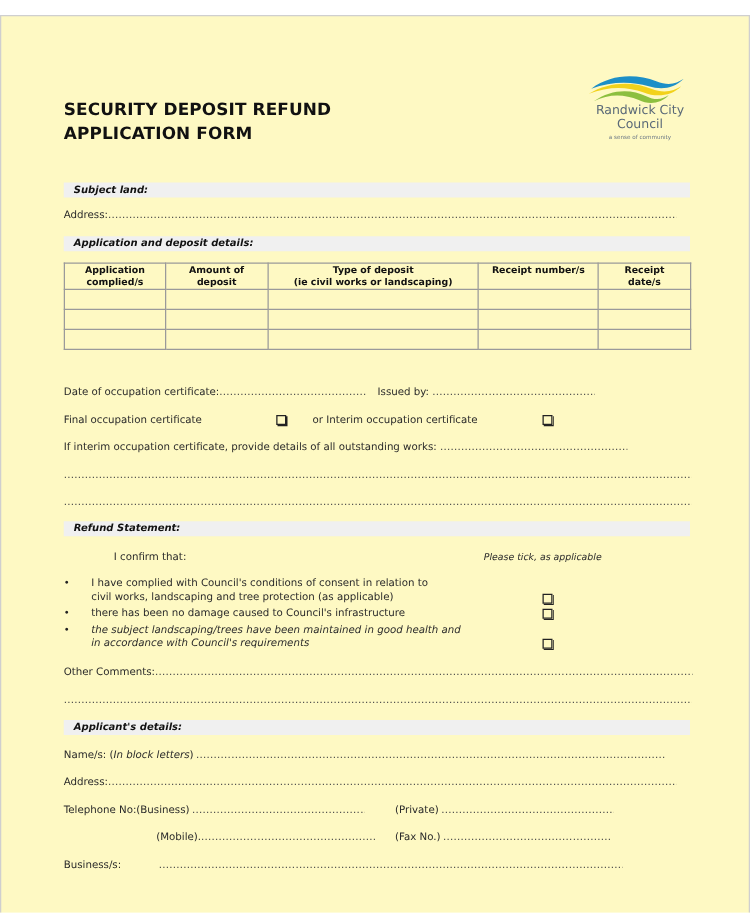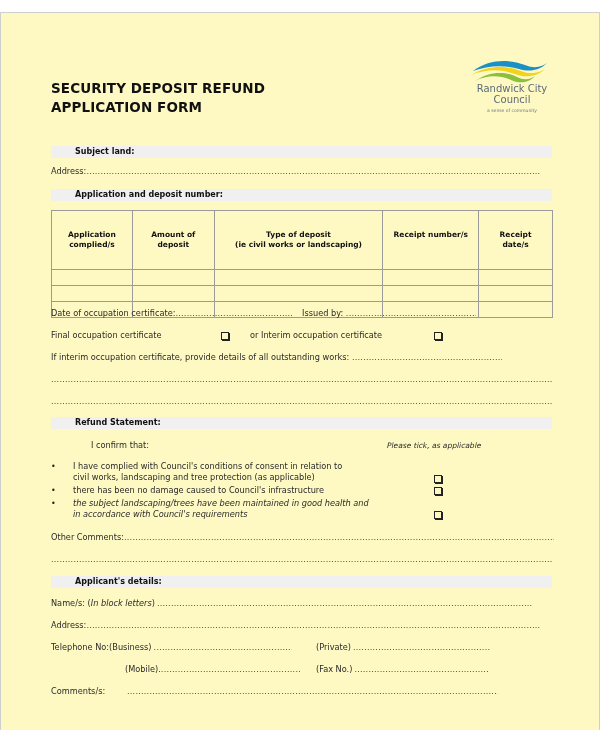--- a/index.html
+++ b/index.html
@@ -5,26 +5,26 @@
   html, body { margin:0; padding:0; background:#ffffff; }
   body { width:600px; height:730px; position:relative; overflow:hidden;
          font-family:"DejaVu Sans", sans-serif; color:#222; }
   .page { position:absolute; left:0; top:12px; width:598px; height:728px; border:1px solid #cfcfcf; background:#fef9c3; }
   .abs { position:absolute; white-space:nowrap; }
   .title { left:50px; top:66px; font-family:"DejaVu Sans", sans-serif; font-weight:bold; font-size:13.5px; line-height:19px; color:#111; letter-spacing:0.1px; }
   .logo { left:456px; top:44px; width:110px; height:62px; }
   .logo-name { position:absolute; left:0; width:110px; text-align:center; font-family:"DejaVu Sans", sans-serif; font-size:10px; line-height:11px; color:#5b6a78; }
   .logo-tag { position:absolute; left:0; top:51px; width:110px; text-align:center; font-size:4.5px; color:#6b7885; }
   .section { position:absolute; left:50px; width:501px; height:12px; background:#f0f0f0; font-size:8px; font-weight:bold; line-height:12px; color:#111; }
-  .section span { padding-left:24px; }
+  .section span { padding-left:8px;font-style:italic; }
   .line { font-size:8.2px; line-height:11px; color:#2a2a2a; }
   .dots { display:inline-block; overflow:hidden; vertical-align:bottom; white-space:nowrap; color:#444; letter-spacing:0.2px; }
   table.dep { position:absolute; left:50px; top:197px; width:502px; border-collapse:collapse; font-size:7.5px; }
   table.dep th, table.dep td { border:1px solid #9a9a9a; }
-  table.dep th { font-weight:bold; line-height:9.5px; height:20px; vertical-align:top; padding:19px 2px; color:#111; }
+  table.dep th { font-weight:bold; line-height:9.5px; height:20px; vertical-align:top; padding:0 2px; color:#111; }
   table.dep td { height:13px; }
   .cb { display:inline-block; width:6px; height:6px; border:1px solid #222; box-shadow:1px 1px 0 #222; }
   .bullet { font-size:8px; }
   .ital { font-style:italic; }
 </style>
 </head>
 <body>
 
 <div class="page">
 
@@ -45,21 +45,21 @@
   </div>
 
   <div class="section" style="top:133px;">
     <span>Subject land:</span>
   </div>
   <div class="abs line" style="left:50px; top:153px; width:502px;">
     <span>Address:</span><span class="dots" style="width:455px;">........................................................................................................................................................................................................................................................</span>
   </div>
 
   <div class="section" style="top:176px;">
-    <span>Application and deposit number:</span>
+    <span>Application and deposit details:</span>
   </div>
 
   <table class="dep">
     <colgroup>
       <col style="width:81px">
         <col style="width:82px">
         <col style="width:169px">
         <col style="width:96px">
         <col style="width:74px">
     </colgroup>
@@ -170,16 +170,16 @@
   </div>
   <div class="abs line" style="left:315px; top:629px;">
     <span>(Private)</span><span class="dots" style="width:138px; margin-left:2px;">........................................................................................................................................................................................................................................................</span>
   </div>
   <div class="abs line" style="left:124px; top:651px;">
     <span>(Mobile).</span><span class="dots" style="width:140px;">........................................................................................................................................................................................................................................................</span>
   </div>
   <div class="abs line" style="left:315px; top:651px;">
     <span>(Fax No.)</span><span class="dots" style="width:134px; margin-left:2px;">........................................................................................................................................................................................................................................................</span>
   </div>
-  <div class="abs line" style="left:50px; top:673px;">Comments/s:</div>
+  <div class="abs line" style="left:50px; top:673px;">Business/s:</div>
   <div class="abs line" style="left:126px; top:673px;"><span class="dots" style="width:371px;">........................................................................................................................................................................................................................................................</span></div>
 
 </div>
 
 </body></html>

